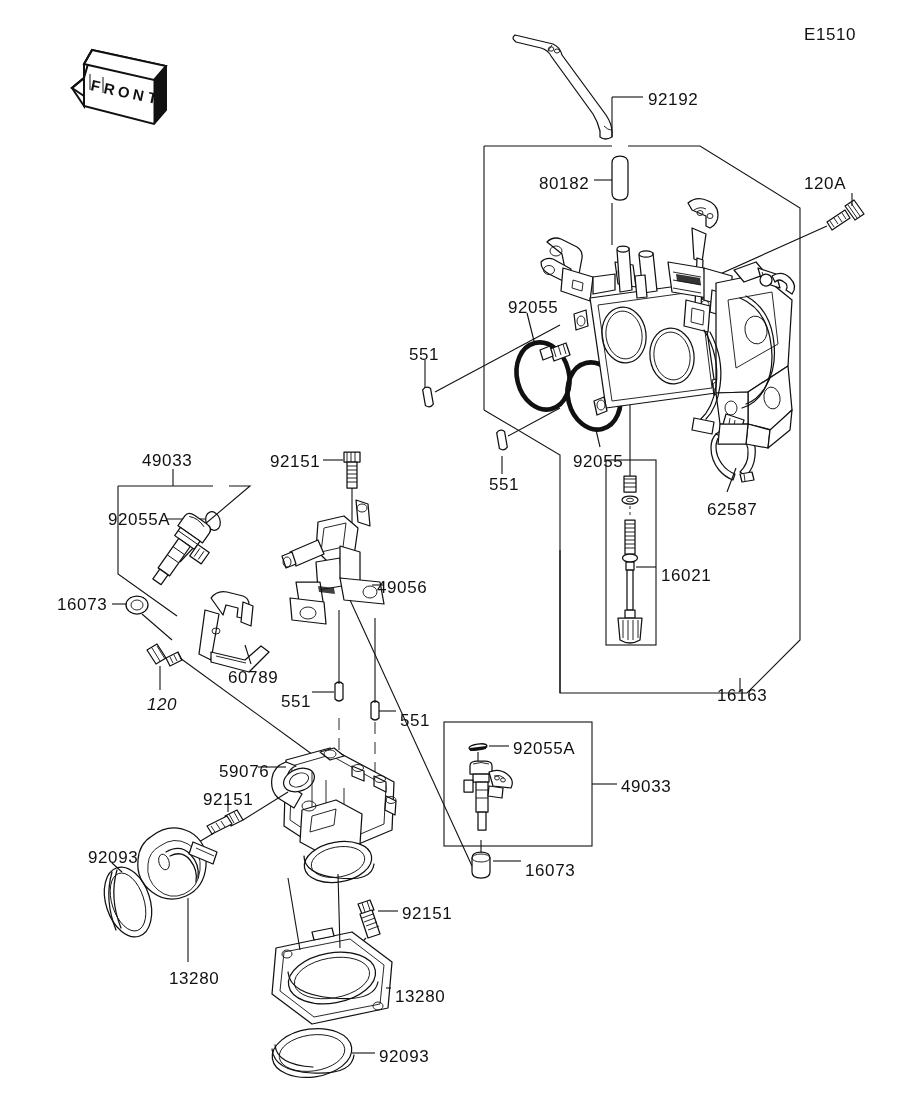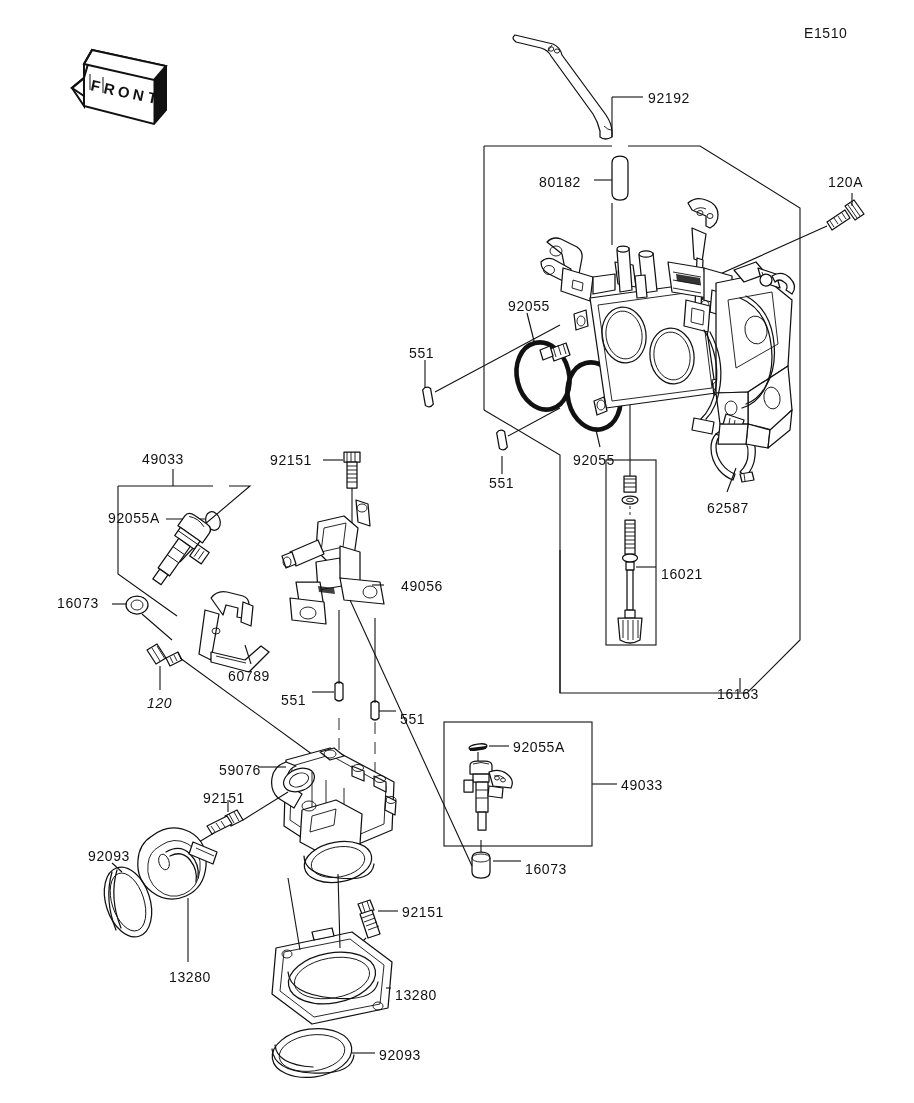--- a/index.html
+++ b/index.html
@@ -1,20 +1,20 @@
 <!DOCTYPE html>
 <html><head>
 <meta charset="utf-8">
 <style>
   html,body{margin:0;padding:0;background:#fff;}
   body{width:914px;height:1103px;position:relative;overflow:hidden;
        font-family:"Liberation Sans","DejaVu Sans",sans-serif;color:#000;}
   #stage{position:absolute;inset:0;width:914px;height:1103px;}
   #art{position:absolute;left:0;top:0;width:914px;height:1103px;}
-  .lbl{position:absolute;font-size:14px;letter-spacing:0.6px;white-space:nowrap;
+  .lbl{position:absolute;font-size:17px;letter-spacing:0.6px;white-space:nowrap;
        color:#111;line-height:1;}
   .front-wrap{position:absolute;left:62px;top:44px;width:112px;height:92px;}
 </style>
 </head>
 <body>
 
 <div id="stage">
 
   <div class="front-wrap">
     <svg viewBox="0 0 112 92" width="112" height="92">
@@ -435,32 +435,32 @@
       <path class="s" d="M275 1045 q2 20 38 22"></path>
     </g>
     <path class="lead" d="M375 1053 L352 1053"></path>
 
   </svg>
 
   <div id="labels">
       <div class="lbl" style="left: 804px; top: 26px;">E1510</div>
       <div class="lbl" style="left: 648px; top: 91px;">92192</div>
       <div class="lbl" style="left: 539px; top: 175px;">80182</div>
-      <div class="lbl" style="left: 828px; top: 175px;">120A</div>
+      <div class="lbl" style="left: 804px; top: 175px;">120A</div>
       <div class="lbl" style="left: 508px; top: 299px;">92055</div>
       <div class="lbl" style="left: 409px; top: 346px;">551</div>
       <div class="lbl" style="left: 573px; top: 453px;">92055</div>
       <div class="lbl" style="left: 489px; top: 476px;">551</div>
       <div class="lbl" style="left: 707px; top: 501px;">62587</div>
       <div class="lbl" style="left: 661px; top: 567px; text-align: center;">16021</div>
       <div class="lbl" style="left: 717px; top: 687px;">16163</div>
       <div class="lbl" style="left: 142px; top: 452px;">49033</div>
       <div class="lbl" style="left: 270px; top: 453px;">92151</div>
       <div class="lbl" style="left: 108px; top: 511px;">92055A</div>
-      <div class="lbl" style="left: 377px; top: 579px; margin-left: 24px;">49056</div>
+      <div class="lbl" style="left: 377px; top: 579px;">49056</div>
       <div class="lbl" style="left: 57px; top: 596px;">16073</div>
       <div class="lbl" style="left: 228px; top: 669px;">60789</div>
       <div class="lbl" style="left: 147px; top: 696px; font-style: italic;">120</div>
       <div class="lbl" style="left: 281px; top: 693px;">551</div>
       <div class="lbl" style="left: 400px; top: 712px;">551</div>
       <div class="lbl" style="left: 513px; top: 740px;">92055A</div>
       <div class="lbl" style="left: 621px; top: 778px;">49033</div>
       <div class="lbl" style="left: 219px; top: 763px;">59076</div>
       <div class="lbl" style="left: 203px; top: 791px;">92151</div>
       <div class="lbl" style="left: 525px; top: 862px;">16073</div>

